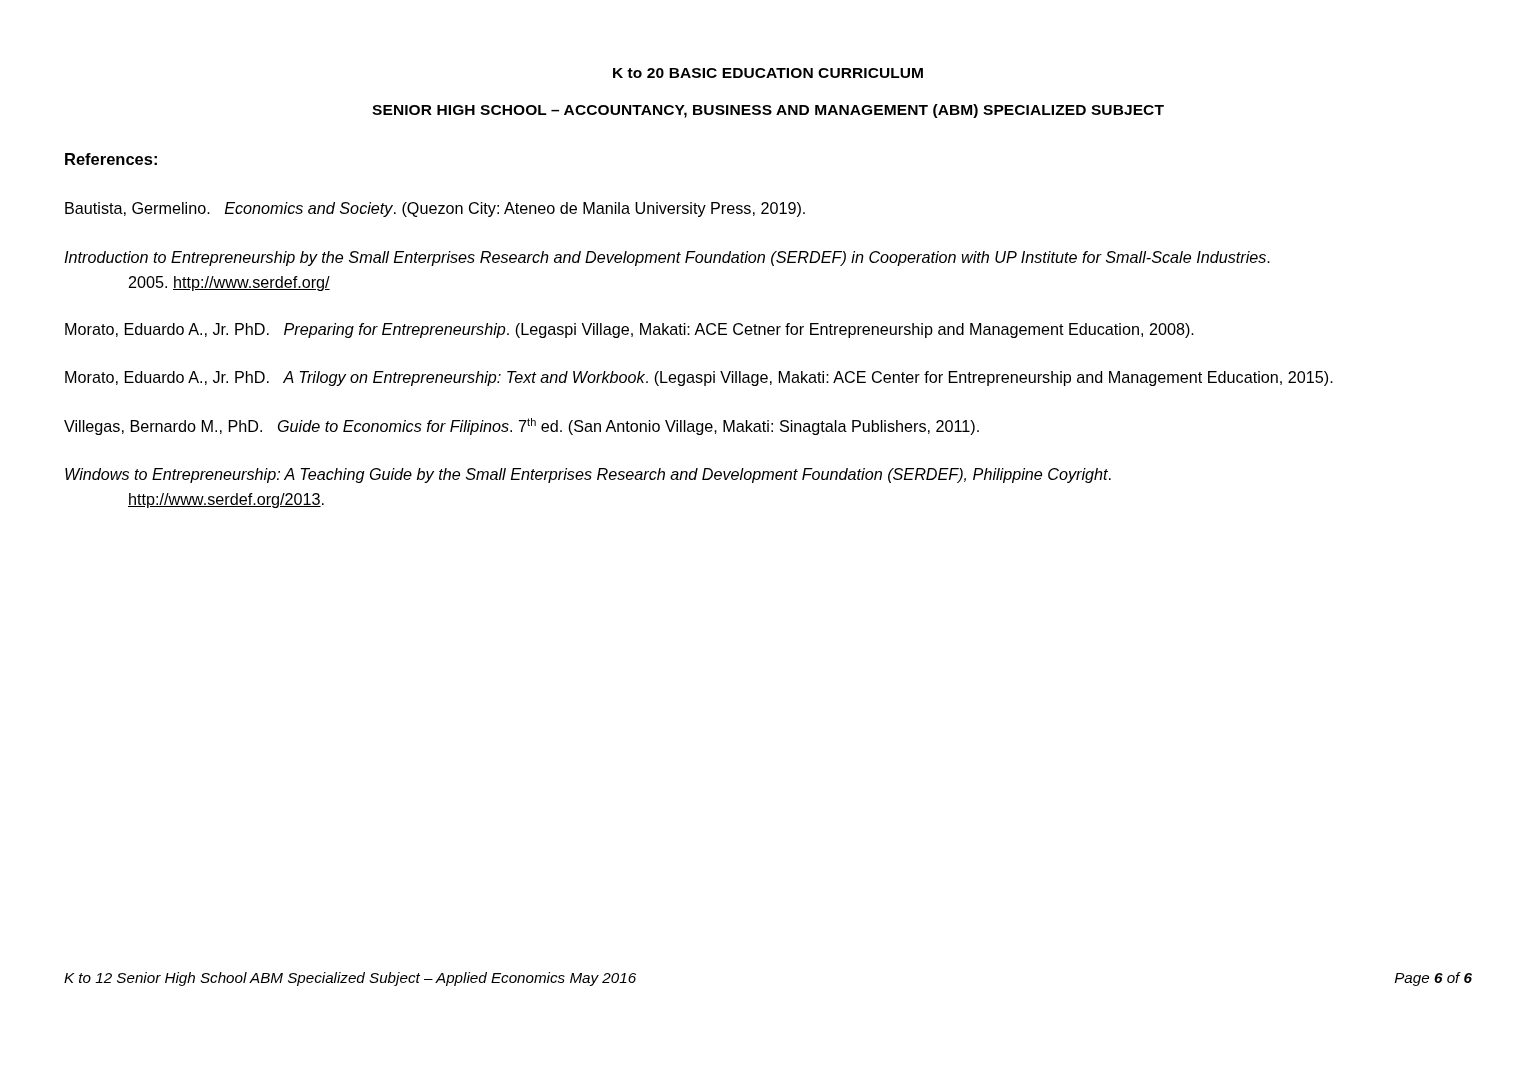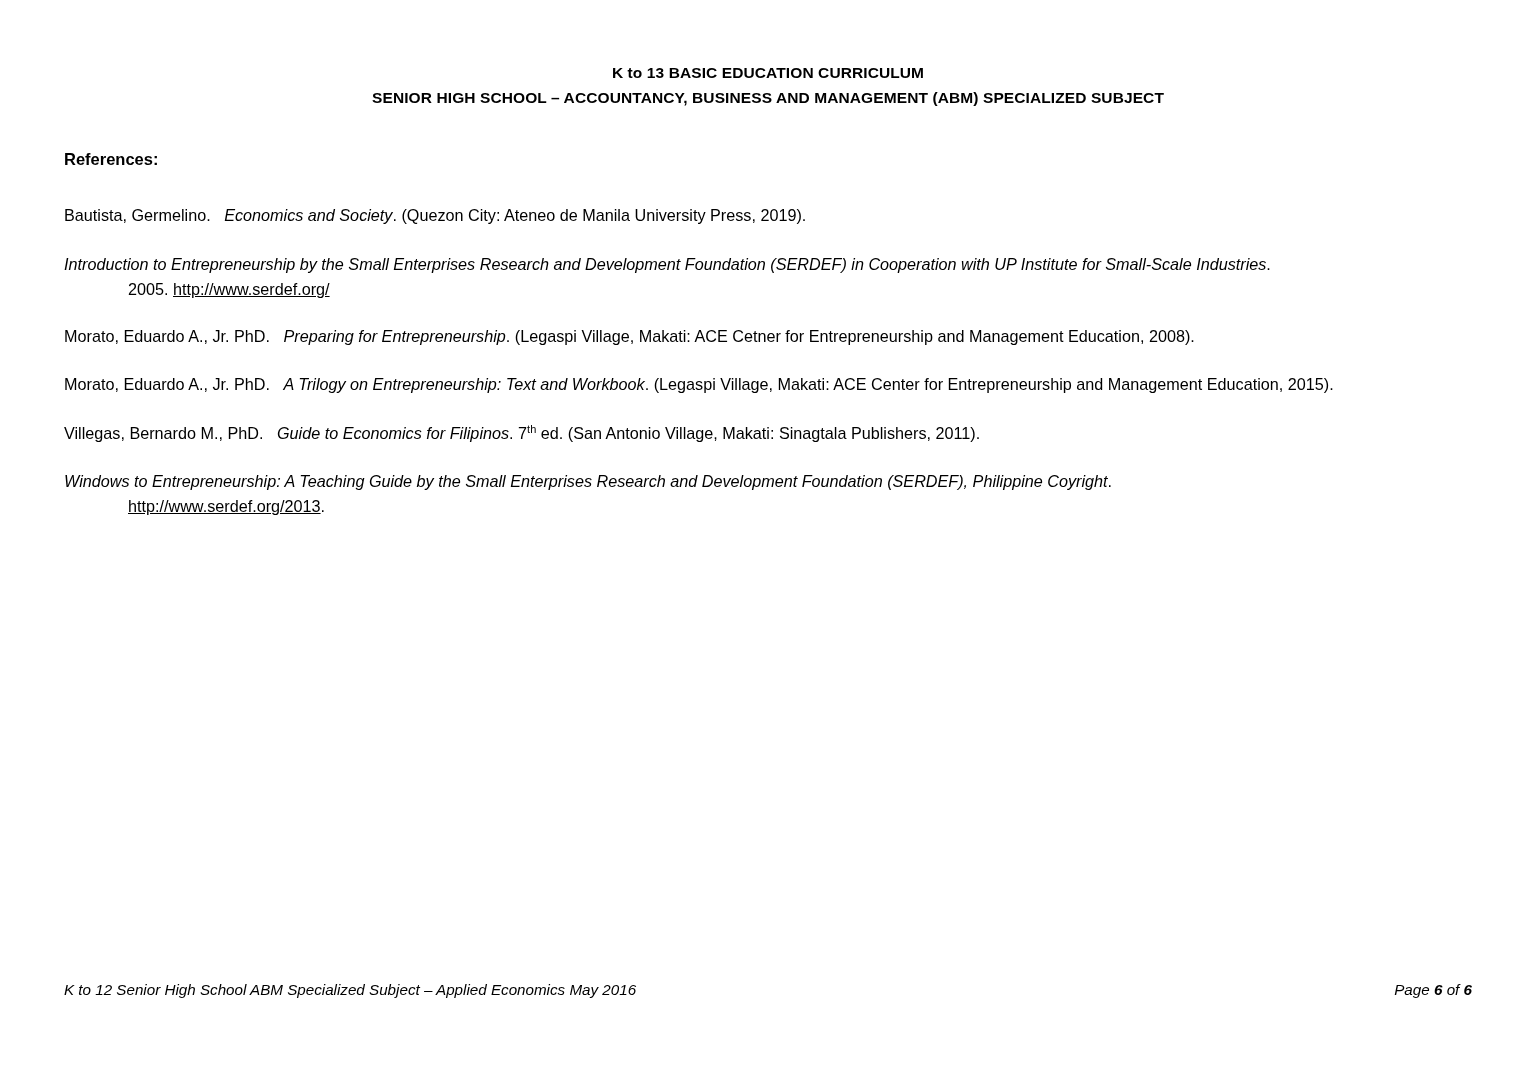--- a/index.html
+++ b/index.html
@@ -28,34 +28,34 @@
     top: 60px;
     left: 0;
     right: 0;
     text-align: center;
     font-weight: bold;
     font-size: 15.5px;
     line-height: 25px;
     letter-spacing: 0.1px;
   }
   .doc-header .line1 { display: block; }
-  .doc-header .line2 { display: block; }
+  .doc-header .line2 { display: block; margin-top: 12px; }
 
   
   .content {
     position: absolute;
     top: 150px;
     left: 64px;
     width: 1396px;
   }
 
   .section-title {
     font-weight: bold;
     font-size: 16.5px;
-    margin: 0 0 34px 0;
+    margin: 0 0 27px 0;
   }
 
   .ref {
     font-size: 16.2px;
     line-height: 25px;
     margin: 0 0 23px 0;
     text-indent: 0;
     padding-left: 64px;
     text-indent: -64px;
   }
@@ -80,36 +80,36 @@
   .ref.r2 { margin-bottom: 22px; }
   .ref.r3 { margin-bottom: 23px; }
   .ref.r4 { margin-bottom: 24px; }
   .ref.r5 { margin-bottom: 23px; }
 
   
   .doc-footer {
     position: absolute;
     left: 64px;
     right: 64px;
-    bottom: 88px;
+    bottom: 100px;
     display: flex;
     justify-content: space-between;
     align-items: baseline;
     font-style: italic;
     font-size: 15.2px;
   }
   .doc-footer .page-num b { font-weight: bold; }
 </style>
 </head>
 <body>
 
 <div class="page">
 
   <div class="doc-header">
-    <span class="line1">K to 13 BASIC EDUCATION CURRICULUM</span>
+    <span class="line1">K to 20 BASIC EDUCATION CURRICULUM</span>
     <span class="line2">SENIOR HIGH SCHOOL – ACCOUNTANCY, BUSINESS AND MANAGEMENT (ABM) SPECIALIZED SUBJECT</span>
   </div>
 
   <div class="content">
 
     <p class="section-title">References:</p>
 
     <p class="ref r1">
       <span>Bautista, Germelino.</span>
       <span>&nbsp;&nbsp;</span><span class="ital">Economics and Society</span><span>.  (Quezon City:  Ateneo de Manila University Press, 2019).</span>

